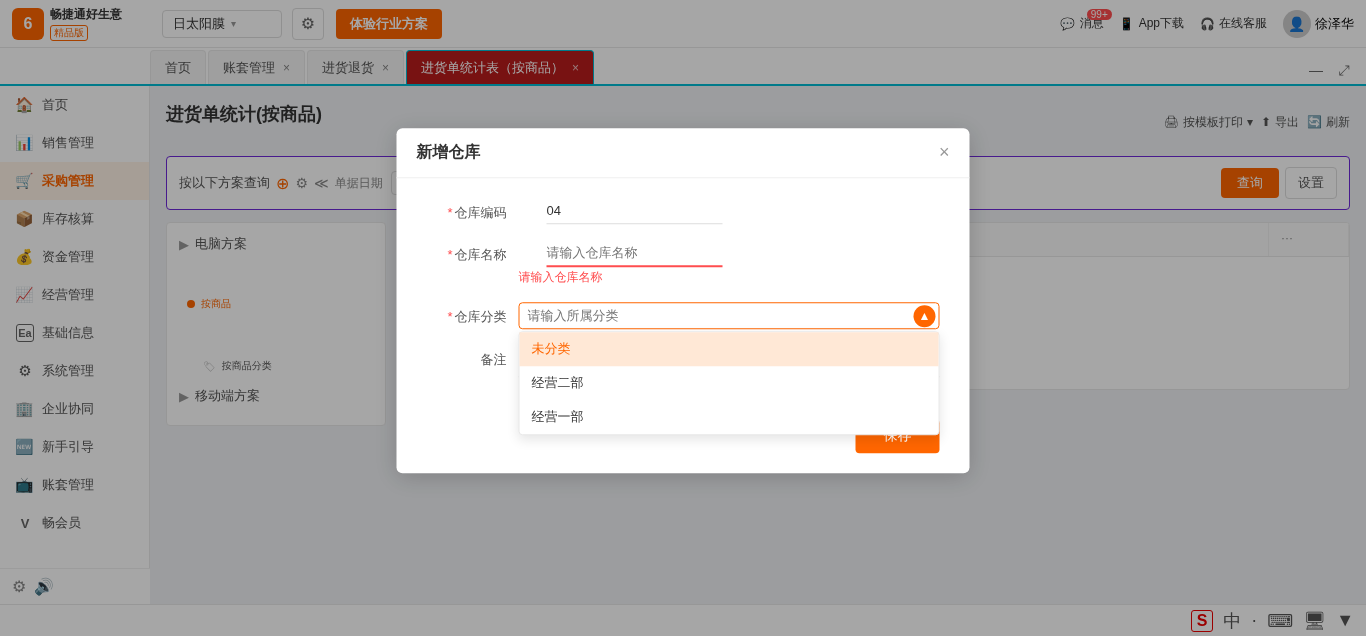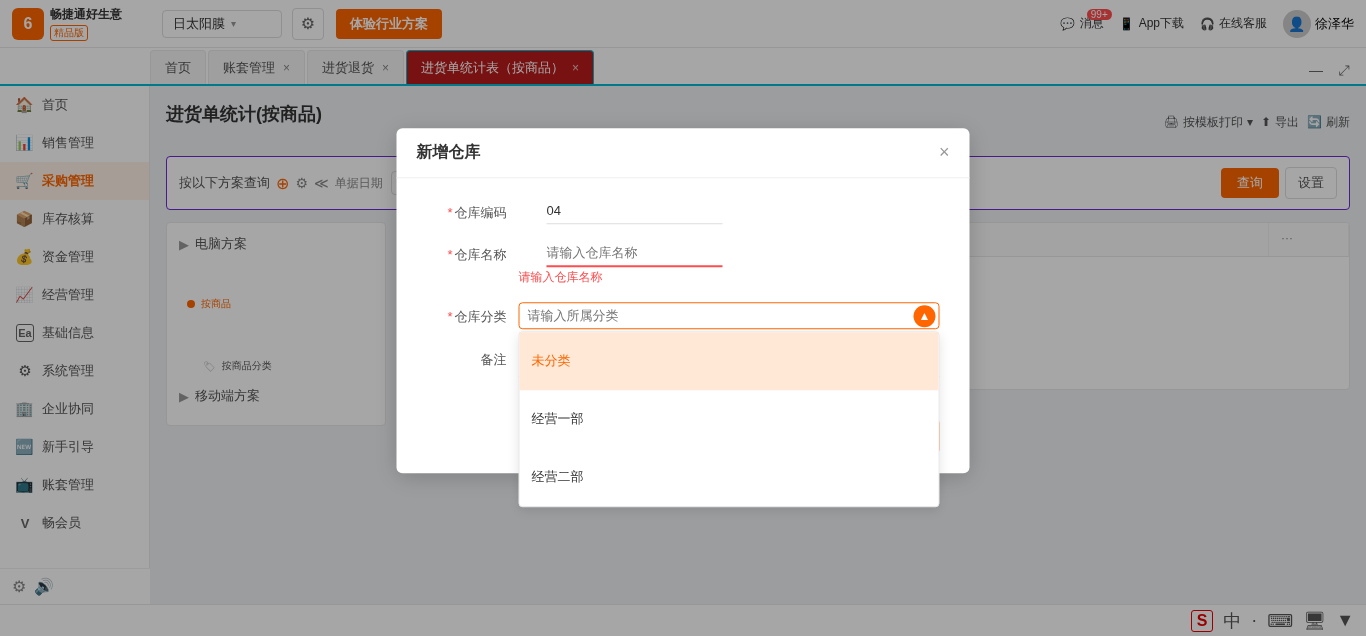--- a/index.html
+++ b/index.html
@@ -198,21 +198,21 @@
       display: flex; align-items: center; justify-content: center;
       cursor: pointer; color: #fff; font-size: 12px;
     }
     .dropdown-list {
       position: absolute; top: calc(100% + 2px); left: 0; right: 0;
       background: #fff; border: 1px solid #e8e8e8;
       border-radius: 4px; box-shadow: 0 4px 12px rgba(0,0,0,0.1);
       z-index: 300;
     }
     .dropdown-option {
-      padding: 20px 12px; font-size: 13px; color: #333; cursor: pointer;
+      padding: 8px 12px; font-size: 13px; color: #333; cursor: pointer;
     }
     .dropdown-option.selected { background: #ffe8d6; color: #ff6600; }
 
     .form-textarea {
       flex: 1; border: none; border-bottom: 1px solid #ddd;
       padding: 5px 0; font-size: 13px; color: #333; outline: none;
       background: transparent; resize: none; height: 32px;
     }
 
     .modal-footer {
@@ -480,22 +480,22 @@
     <div class="form-row">
       <div class="form-label required">仓库分类</div>
       <div class="dropdown-wrap">
         <input class="dropdown-input" type="text" placeholder="请输入所属分类" style="">
         <div class="dropdown-arrow-btn">
           <span>▲</span>
         </div>
         
         <div class="dropdown-list">
           <div class="dropdown-option selected">未分类</div>
+          <div class="dropdown-option">经营二部</div>
           <div class="dropdown-option">经营一部</div>
-          <div class="dropdown-option">经营二部</div>
         </div>
       </div>
     </div>
 
     <div class="form-row">
       <div class="form-label">备注</div>
       <textarea class="form-textarea" style=""></textarea>
     </div>
   </div>
   <div class="modal-footer">

